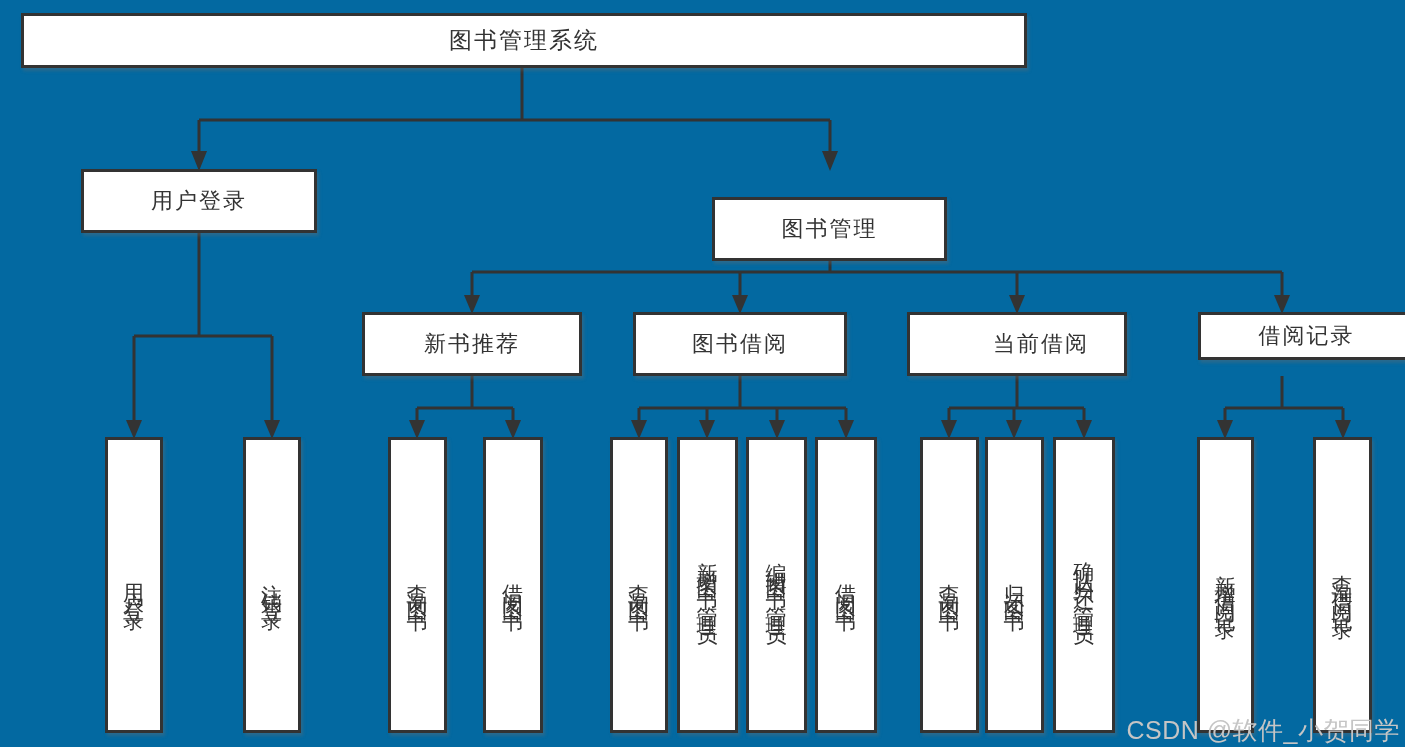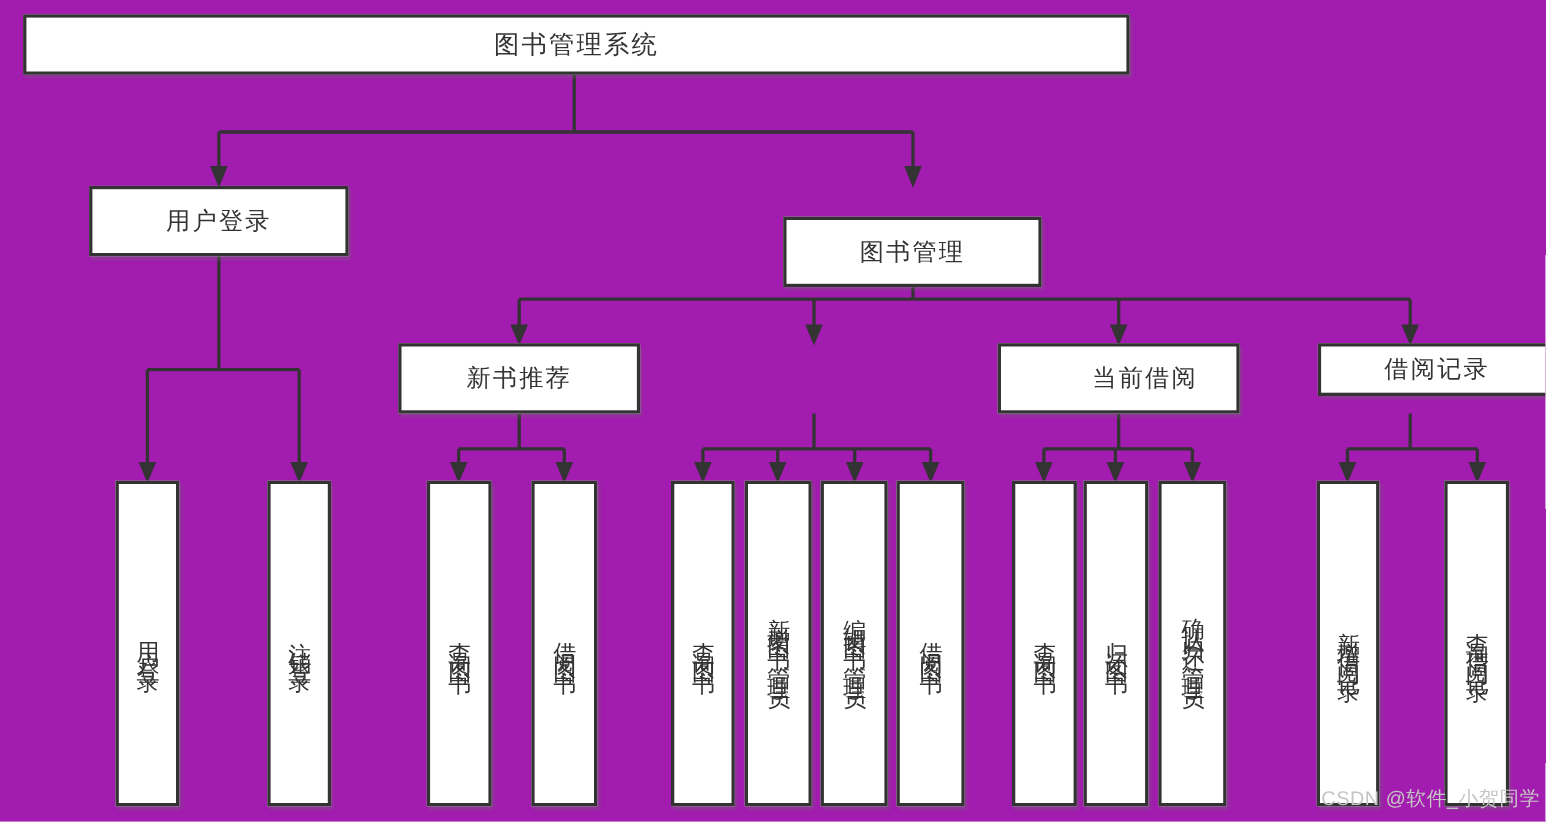--- a/index.html
+++ b/index.html
@@ -1,17 +1,17 @@
 <!DOCTYPE html>
 <html><head>
 <meta charset="utf-8">
 <style>
   html,body { margin:0; padding:0; background:#fff; }
   .canvas {
-    position:relative; width:1405px; height:747px; background:#a21caf;
+    position:relative; width:1405px; height:747px; background:#0369a1;
     font-family:"Liberation Sans", sans-serif; color:#333333; overflow:hidden;
   }
   svg.connectors { position:absolute; left:0; top:0; width:1405px; height:747px; }
   .node {
     position:absolute; box-sizing:border-box;
     border:3px solid #333333; background:#ffffff;
     display:flex; align-items:center; justify-content:center;
     font-size:22px; letter-spacing:2px; color:#333333;
     box-shadow:2px 3px 3px rgba(110,110,110,0.35);
   }
@@ -21,21 +21,21 @@
     border:3px solid #333333; background:#ffffff;
     display:flex; align-items:center; justify-content:center;
     box-shadow:2px 3px 3px rgba(110,110,110,0.35);
   }
   .leaf span {
     writing-mode:vertical-rl; text-orientation:mixed;
     font-size:21px; letter-spacing:9px; color:#333333; line-height:1;
   }
   .watermark {
     position:absolute; top:714px; right:5px; z-index:5;
-    font-size:18px; letter-spacing:0.5px; color:#c5c5c5; white-space:nowrap;
+    font-size:25px; letter-spacing:0.5px; color:#c5c5c5; white-space:nowrap;
   }
 </style>
 </head>
 <body>
 
 <div class="canvas">
 
   <svg class="connectors" viewBox="0 0 1405 747" xmlns="http://www.w3.org/2000/svg">
     <g stroke="#333333" stroke-width="3" fill="none">
 
@@ -112,20 +112,23 @@
   <div class="node" style="left:81px; top:169px; width:236px; height:64px;">
     <span>用户登录</span>
   </div>
   <div class="node" style="left:712px; top:169px; width:235px; height:64px;margin-top:28px;">
     <span>图书管理</span>
   </div>
 
   <div class="node" style="left:362px; top:312px; width:220px; height:64px;">
     <span>新书推荐</span>
   </div>
+  <div class="node" style="left:633px; top:312px; width:214px; height:64px;">
+    <span>图书借阅</span>
+  </div>
   <div class="node" style="left:907px; top:312px; width:220px; height:64px;padding-left:48px;">
     <span>当前借阅</span>
   </div>
   <div class="node" style="left:1173px; top:312px; width:217px; height:48px;margin-left:25px;">
     <span>借阅记录</span>
   </div>
 
   <div class="leaf" style="left:105px; top:437px; width:58px; height:296px;">
     <span>用户登录</span>
   </div>

